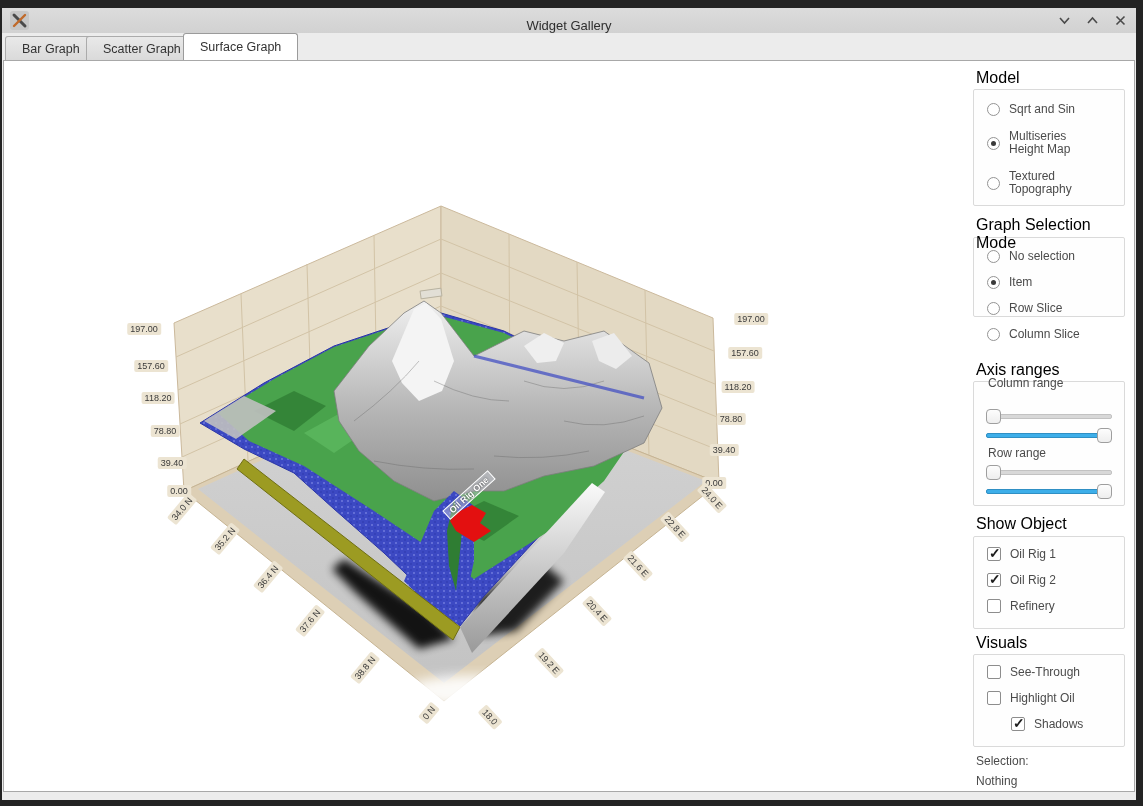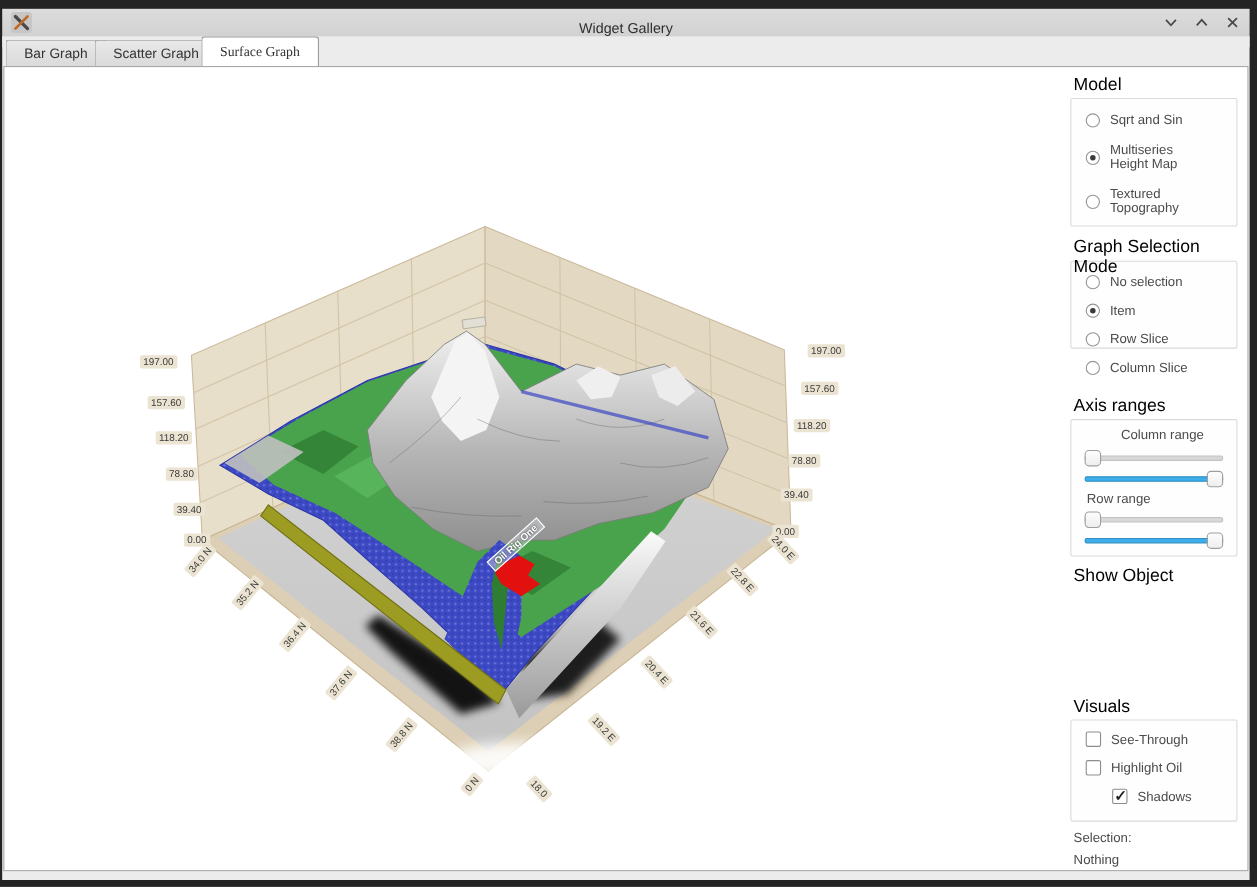--- a/index.html
+++ b/index.html
@@ -95,21 +95,21 @@
           </svg>
       </div>
     </div>
   </div>
 
   <div class="window-bg"></div>
 
   <div class="tabbar">
     <div class="tab" style="left:3px;"><span>Bar Graph</span></div>
     <div class="tab" style="left:84px;"><span>Scatter Graph</span></div>
-    <div class="tab active" style="left:181px;font-family:Liberation Serif, serif;"><span>Surface Graph</span></div>
+    <div class="tab active" style="left:181px;"><span>Surface Graph</span></div>
   </div>
 
   <div class="pane">
 
     <svg width="960" height="732" viewBox="0 0 960 732" style="position:absolute;left:0;top:0;">
       <defs>
         <linearGradient id="mtn" x1="0" y1="0" x2="0" y2="1">
           <stop offset="0" stop-color="#f0f0f0"></stop>
             <stop offset="0.55" stop-color="#b5b5b5"></stop>
             <stop offset="1" stop-color="#8f8f8f"></stop>
@@ -272,40 +272,54 @@
         <span class="opt-label">Row Slice</span>
       </div>
       <div class="opt-row" style="top:90px;">
         <span class="radio"></span>
         <span class="opt-label">Column Slice</span>
       </div>
     </div>
 
     <div class="grp-label" style="top:300px;">Axis ranges</div>
     <div class="grp-box" style="top:320px; height:125px;"></div>
-    <div class="sub-label" style="top:327px;margin-left:31px;">Column range</div>
+    <div class="sub-label" style="top:315px;">Column range</div>
     <div class="slider" style="top:348px;">
       <div class="groove"></div>
       <div class="handle" style="left:0;"></div>
     </div>
     <div class="slider" style="top:367px;">
       <div class="groove blue"></div>
       <div class="handle" style="left:111px;"></div>
     </div>
     <div class="sub-label" style="top:385px;">Row range</div>
     <div class="slider" style="top:404px;">
       <div class="groove"></div>
       <div class="handle" style="left:0;"></div>
     </div>
     <div class="slider" style="top:423px;">
       <div class="groove blue"></div>
       <div class="handle" style="left:111px;"></div>
     </div>
 
     <div class="grp-label" style="top:454px;">Show Object</div>
+    <div class="grp-box" style="top:475px; height:93px;">
+      <div class="opt-row" style="top:10px;">
+        <span class="checkbox checked"></span>
+        <span class="opt-label">Oil Rig 1</span>
+      </div>
+      <div class="opt-row" style="top:36px;">
+        <span class="checkbox checked"></span>
+        <span class="opt-label">Oil Rig 2</span>
+      </div>
+      <div class="opt-row" style="top:62px;">
+        <span class="checkbox"></span>
+        <span class="opt-label">Refinery</span>
+      </div>
+    </div>
 
     <div class="grp-label" style="top:573px;">Visuals</div>
     <div class="grp-box" style="top:593px; height:93px;">
       <div class="opt-row" style="top:10px;">
         <span class="checkbox"></span>
         <span class="opt-label">See-Through</span>
       </div>
       <div class="opt-row" style="top:36px;">
         <span class="checkbox"></span>
         <span class="opt-label">Highlight Oil</span>

